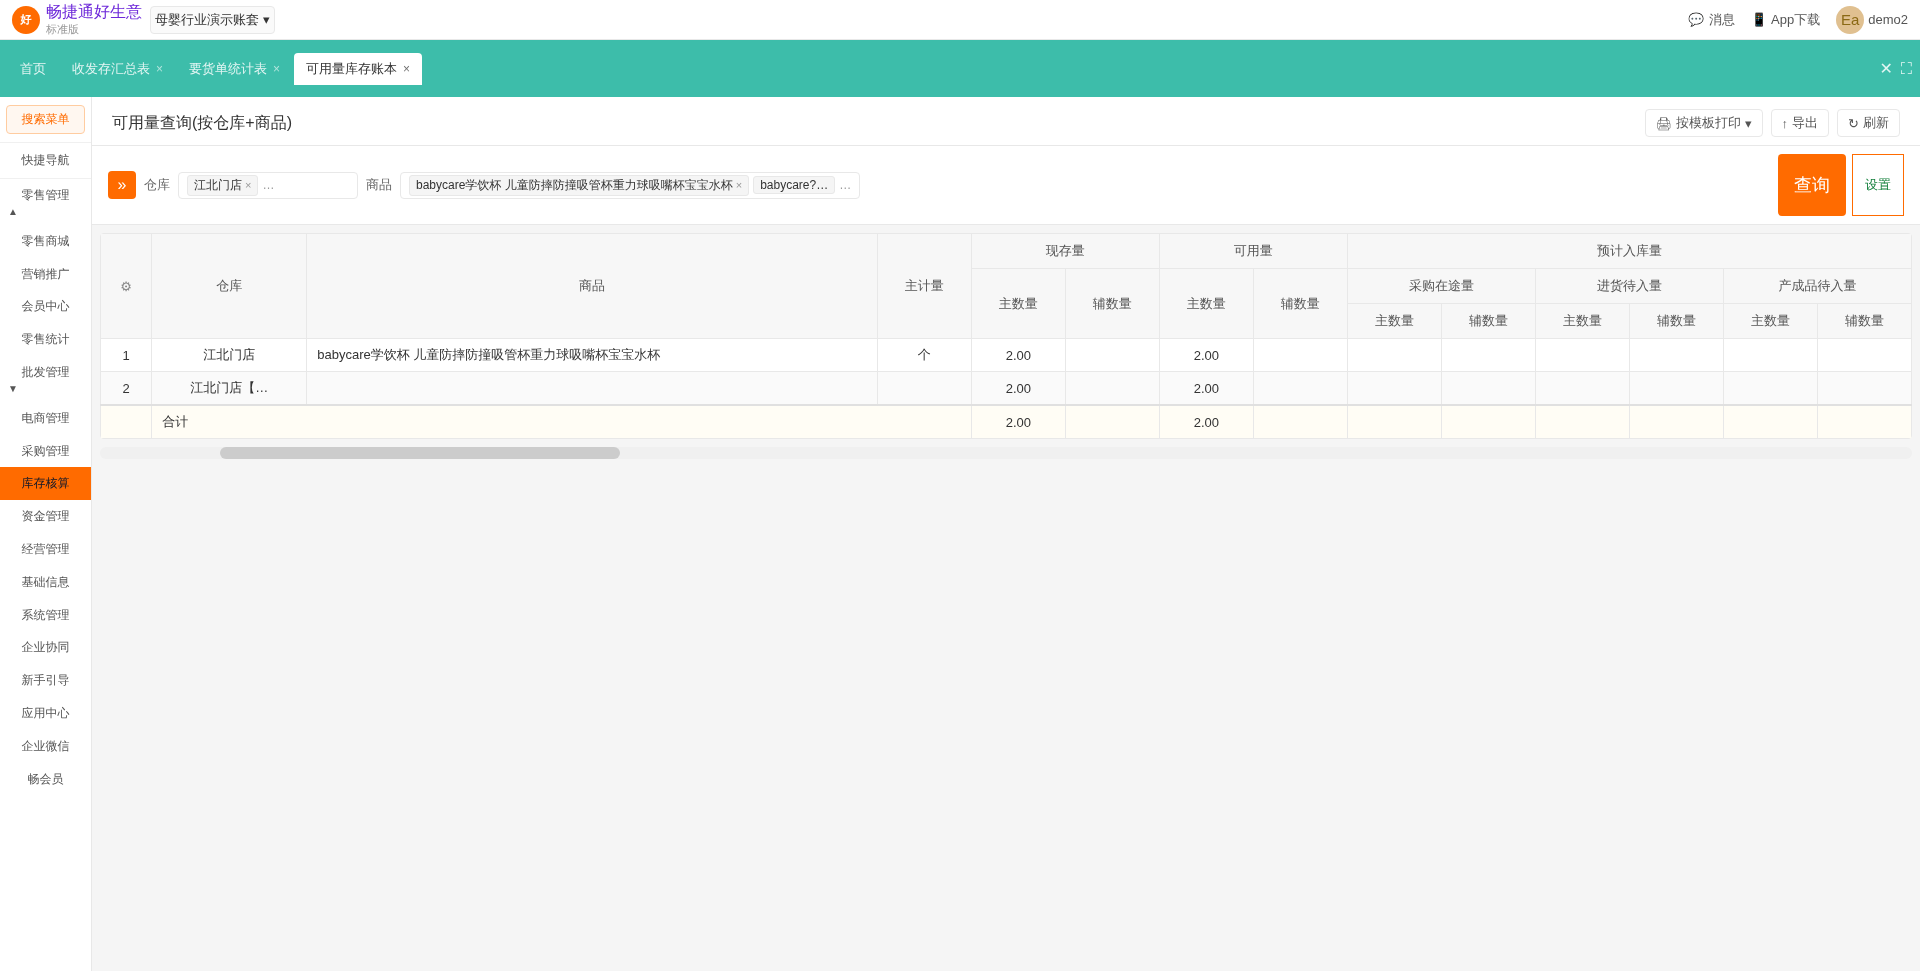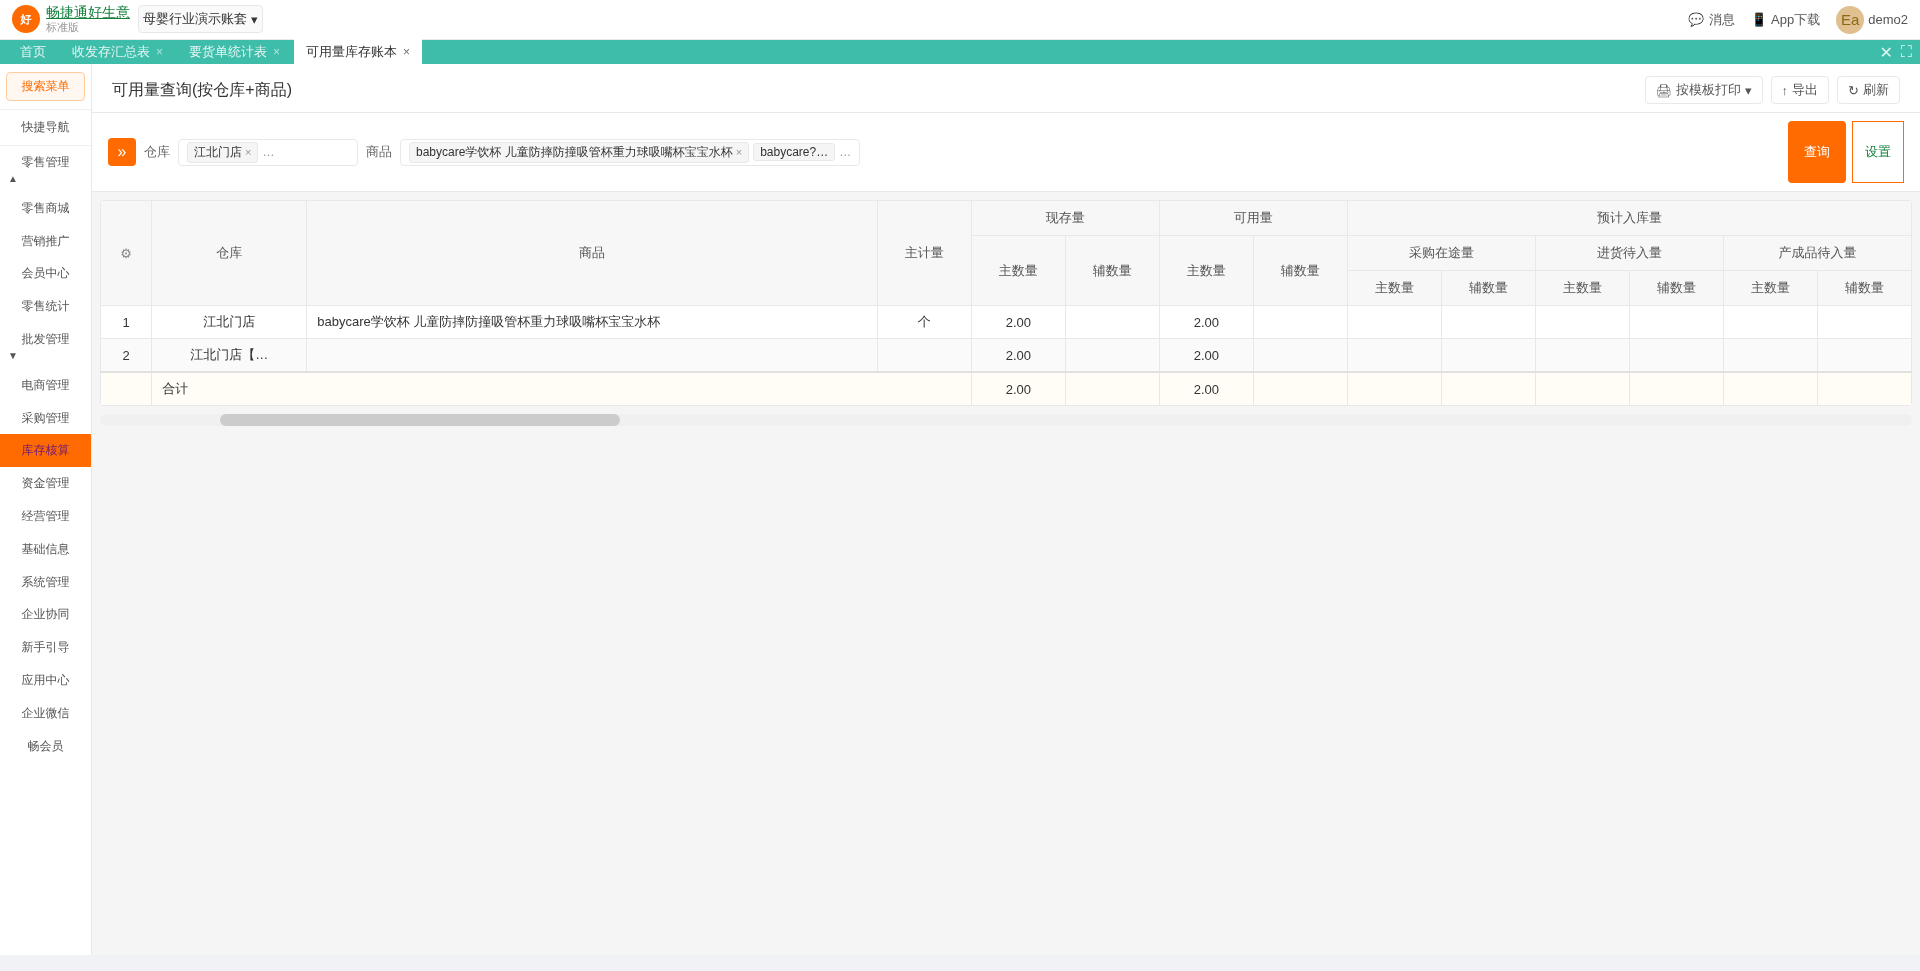--- a/index.html
+++ b/index.html
@@ -11,30 +11,30 @@
       background: #fff;
       display: flex;
       align-items: center;
       justify-content: space-between;
       padding: 0 12px;
       border-bottom: 1px solid #e8e8e8;
     }
     .top-bar-left { display: flex; align-items: center; gap: 8px; }
     .logo-area { display: flex; align-items: center; gap: 6px; }
     .logo-icon { width: 28px; height: 28px; background: #ff6b00; border-radius: 50%; display: flex; align-items: center; justify-content: center; color: white; font-size: 11px; font-weight: bold; }
-    .logo-text { font-size: 14px; color: #15803d; line-height: 1.2; text-decoration: underline; }
+    .logo-text { font-size: 16px; color: #6d28d9; line-height: 1.2; }
     .logo-sub { font-size: 11px; color: #999; }
     .tenant-selector { display: flex; align-items: center; gap: 4px; font-size: 13px; color: #333; cursor: pointer; padding: 4px 4px; border: 1px solid #e8e8e8; border-radius: 4px; background: #fafafa; }
     .top-bar-right { display: flex; align-items: center; gap: 16px; }
     .top-bar-icon-item { display: flex; align-items: center; gap: 4px; font-size: 13px; color: #555; cursor: pointer; }
     .avatar { width: 28px; height: 28px; border-radius: 50%; background: #e0c090; display: flex; align-items: center; justify-content: center; font-size: 15px; color: #8b6914; overflow: hidden; }
 
     
     .tab-bar {
-      height: 24px;
+      height: 57px;
       background: #3dbdaa;
       display: flex;
       align-items: center;
       padding: 0 8px;
       gap: 2px;
     }
     .tab-item {
       height: 32px;
       padding: 0 12px;
       border-radius: 4px 4px 0 0;
@@ -69,21 +69,21 @@
     .sidebar-nav-btn { width: 100%; padding: 5px 4px; background: #fff; border: none; color: #555; font-size: 12px; cursor: pointer; text-align: center; }
     .sidebar-item {
       display: flex;
       flex-direction: column;
       padding: 8px 8px;
       cursor: pointer;
       font-size: 12px;
       color: #555;
       position: relative;
     }
-    .sidebar-item.active { background: #ff6b00; color: #701a75; }
+    .sidebar-item.active { background: #ff6b00; color: #0f172a; }
     .sidebar-item.has-sub { color: #555; }
     .sidebar-arrow { font-size: 10px; margin-top: 2px; }
     .sidebar-section-label { font-size: 12px; text-align: center; line-height: 1.4; }
 
     
     .content-area {
       flex: 1;
       overflow: auto;
       padding: 0;
       background: #f5f5f5;
@@ -144,21 +144,21 @@
     .filter-tag-close { cursor: pointer; color: #999; font-size: 11px; }
     .filter-more { color: #999; font-size: 12px; cursor: pointer; }
     .filter-right { margin-left: auto; display: flex; gap: 6px; }
     .btn-query {
       padding: 5px 16px;
       background: #ff6b00;
       color: #fff;
       border: none;
       border-radius: 4px;
       cursor: pointer;
-      font-size: 13px;
+      font-size: 18px;
     }
     .btn-settings {
       padding: 21px 12px;
       background: #fff;
       color: #15803d;
       border: 1px solid #ff6b00;
       border-radius: 0;
       cursor: pointer;
       font-size: 13px;
     }

